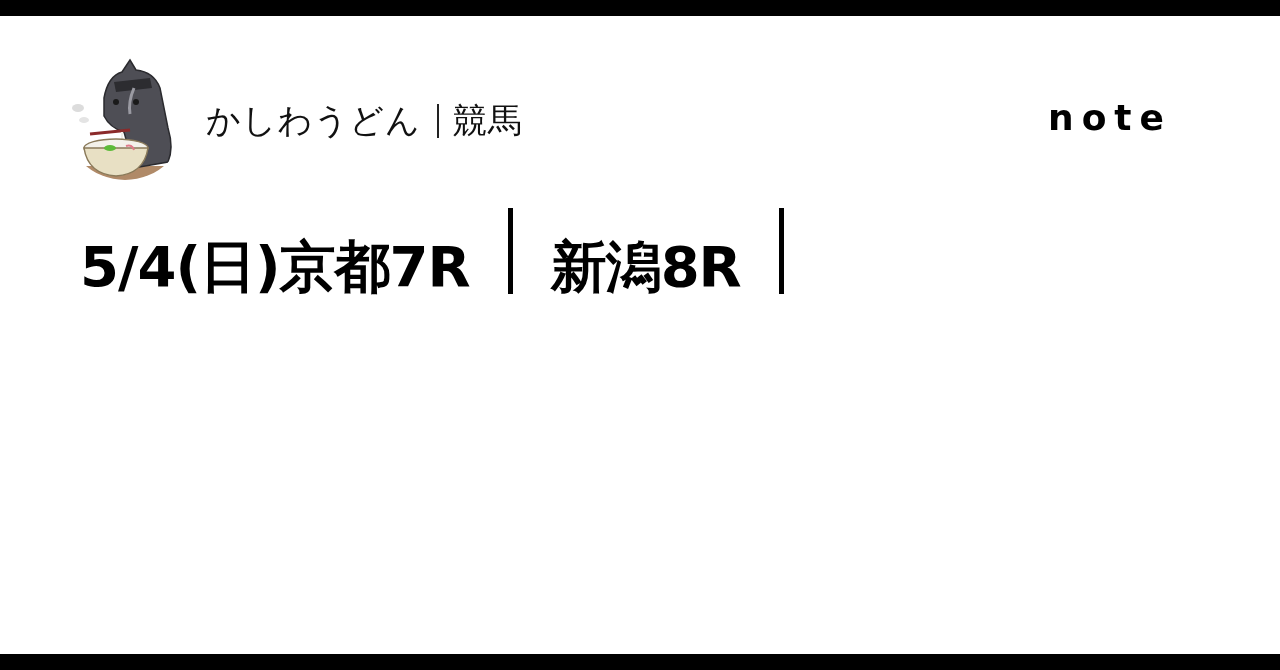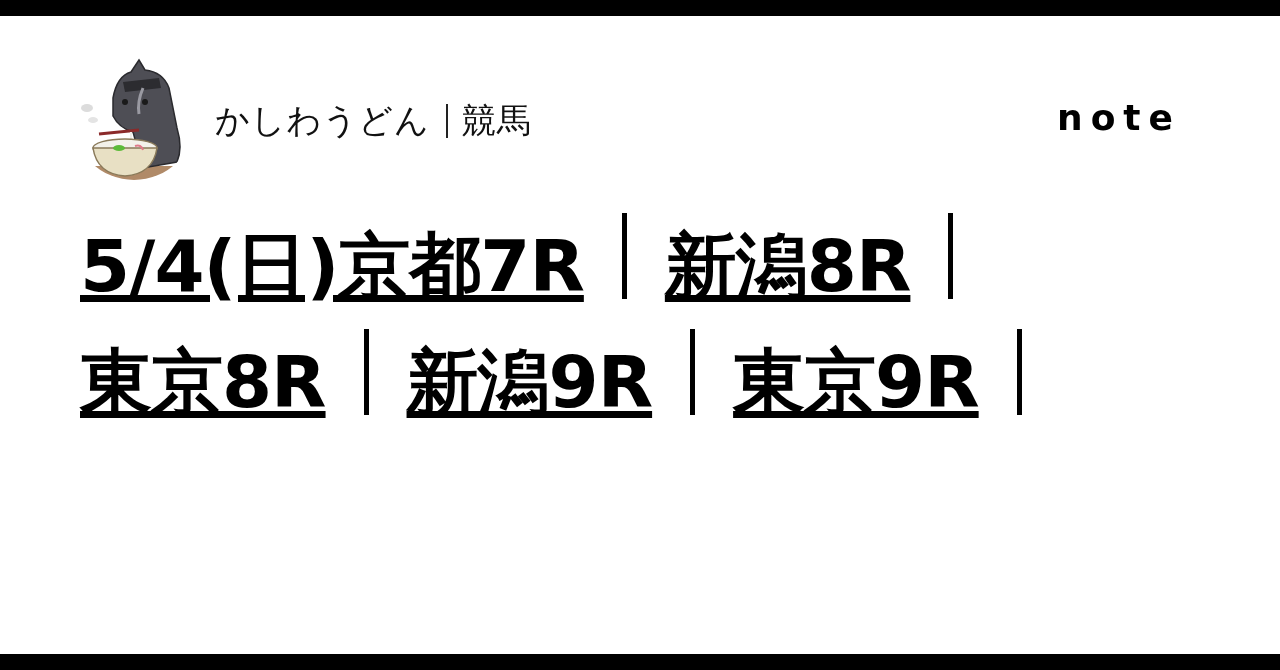--- a/index.html
+++ b/index.html
@@ -5,21 +5,21 @@
   html, body { margin: 0; padding: 0; }
   body {
     width: 1280px; height: 670px; overflow: hidden;
     background: #ffffff; position: relative;
     font-family: "DejaVu Sans", "Liberation Sans", sans-serif;
     color: #000;
   }
   .bar-top { position: absolute; left: 0; top: 0; width: 1280px; height: 16px; background: #000; }
   .bar-bottom { position: absolute; left: 0; top: 654px; width: 1280px; height: 16px; background: #000; }
 
-  .header { position: absolute; left: 73px; top: 58px; width: 1120px; height: 124px; }
+  .header { position: absolute; left: 64px; top: 58px; width: 1120px; height: 124px; }
   .avatar {
     position: absolute; left: 0; top: 0; width: 122px; height: 122px;
     border-radius: 50%; overflow: hidden; background: #fff;
   }
   .author {
     position: absolute; left: 142px; top: 40px;
     font-size: 34px; line-height: 44px; font-weight: 400; color: #111;
     white-space: nowrap; letter-spacing: 1px;
   }
   .author .sep {
@@ -27,23 +27,22 @@
     vertical-align: -6px; margin: 0 14px 0 16px;
   }
   .logo {
     position: absolute; right: 12px; top: 40px;
     font-size: 36px; font-weight: 700; letter-spacing: 8px;
     font-family: "DejaVu Sans", sans-serif; color: #000; line-height: 40px; text-align: right;
   }
 
   .title {
     position: absolute; left: 80px; top: 208px; width: 1140px;
-    font-size: 72px; line-height: 116px; font-weight: 700; color: #000;
+    font-size: 56px; line-height: 116px; font-weight: 700; color: #000;
     letter-spacing: -1px;
-    text-decoration: underline;
   }
   .title .line { display: block; white-space: nowrap; }
   .title .pipe {
     display: inline-block; width: 5px; height: 86px; background: #000;
     vertical-align: -8px; margin: 0 38px;
   }
 </style>
 </head>
 <body>
 
@@ -80,18 +79,15 @@
   <div class="author">
     <span>かしわうどん</span><span class="sep"></span><span>競馬</span>
   </div>
   <div class="logo">note</div>
 </div>
 
 <div class="title">
   <span class="line">
     <span>5/4(日)京都7R</span><span class="pipe"></span><span>新潟8R</span><span class="pipe"></span>
   </span>
-  <span class="line">
-    <span>東京8R</span><span class="pipe"></span><span>新潟9R</span><span class="pipe"></span><span>東京9R</span><span class="pipe"></span>
-  </span>
 </div>
 
 <div class="bar-bottom"></div>
 
 </body></html>

